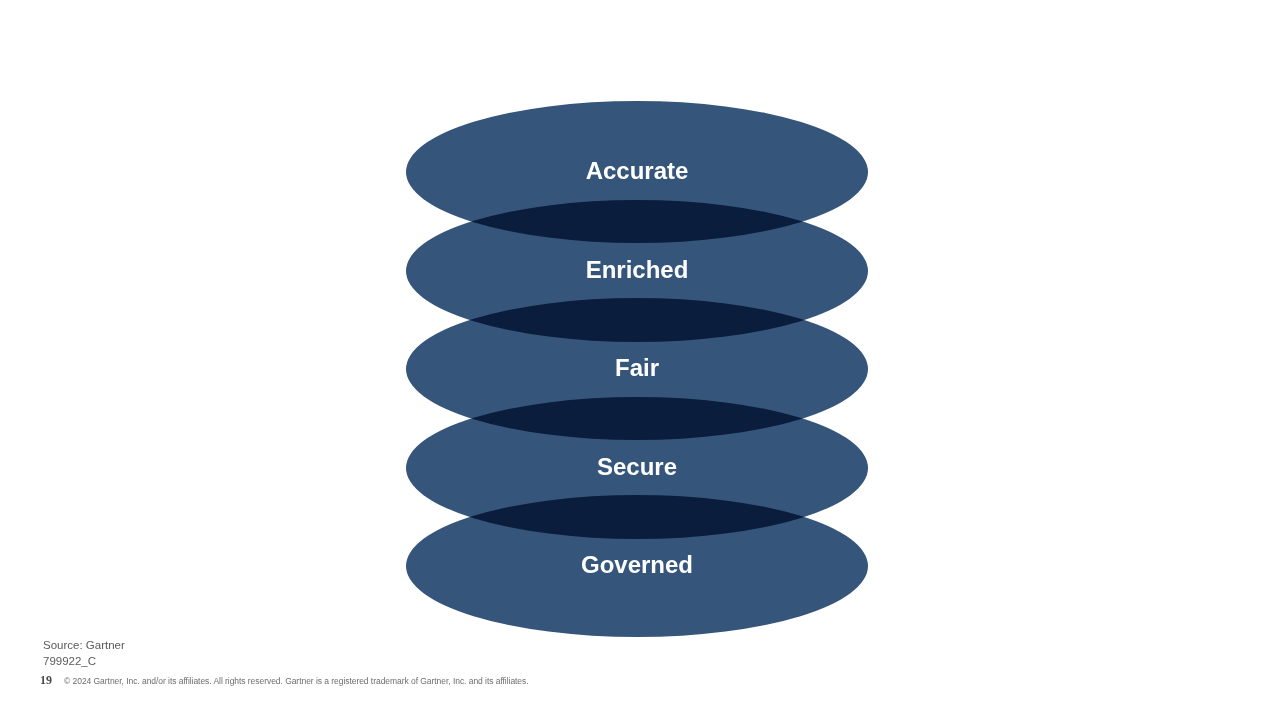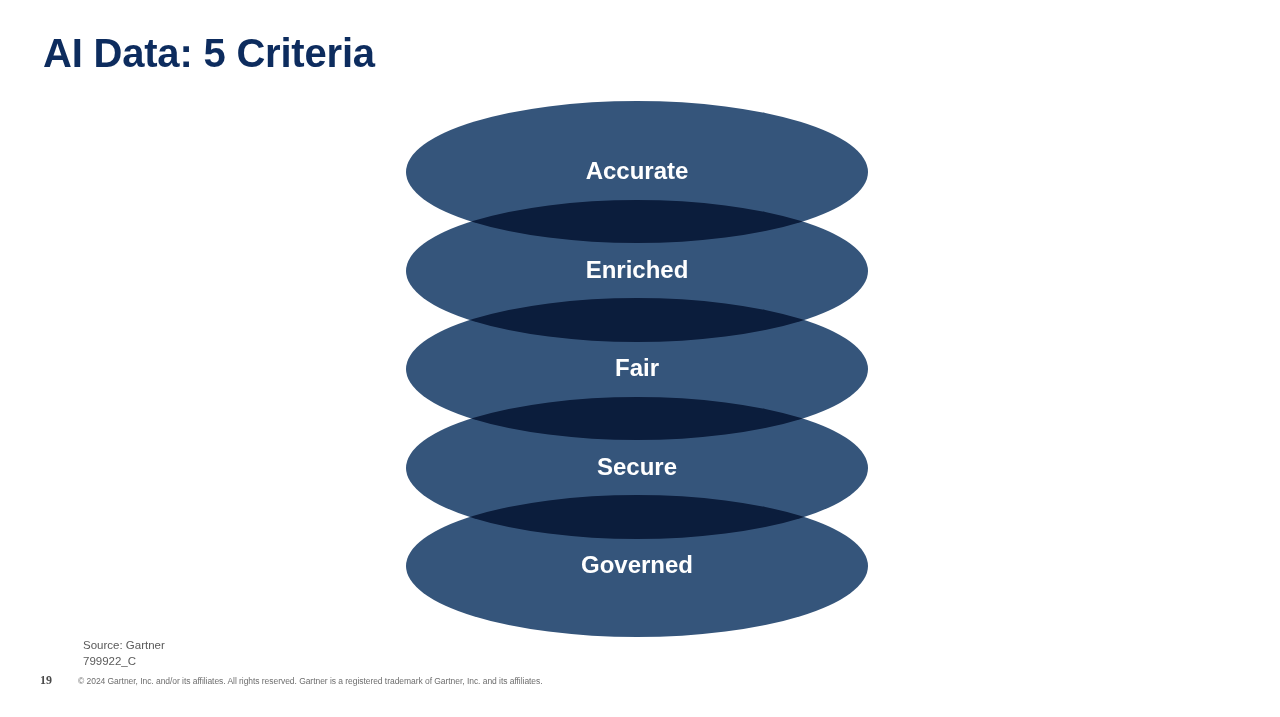--- a/index.html
+++ b/index.html
@@ -63,42 +63,40 @@
     position: absolute;
     left: 43px;
     top: 638px;
     font-size: 11.5px;
     color: #5a5a5a;
     line-height: 1.35;
   }
   #source-line, #doc-code {
     display: block;
     white-space: nowrap;
-    margin-left: 40px;
   }
   #footer-row {
     position: absolute;
     left: 40px;
     top: 673px;
     display: flex;
     align-items: baseline;
     gap: 12px;
   }
   #page-number {
     font-size: 12px;
     font-weight: bold;
     color: #4a4a4a;
     font-family: Liberation Serif, serif;
   }
   #copyright-text {
     font-size: 8.5px;
     color: #6e6e6e;
     white-space: nowrap;
     letter-spacing: -0.05px;
-    margin-left: 14px;
   }
 
   
   #gartner-logo {
     position: absolute;
     right: 50px;
     top: 648px;
     display: flex;
     align-items: flex-end;
   }
@@ -115,21 +113,20 @@
     color: #0d2c5e;
     margin-left: 1px;
     margin-bottom: 3px;
   }
 </style>
 </head>
 <body>
 
 <div id="slide">
 
-  <div id="slide-title">AI Data: 5 Criteria</div>
 
   <div id="stack-diagram">
     <svg id="stack-svg" viewBox="0 0 490 555" xmlns="http://www.w3.org/2000/svg">
 
       <g>
         <ellipse class="ellipse-layer-shape" cx="242" cy="80" rx="231" ry="71" fill="#35557b"></ellipse>
       </g>
 
       <g>
         <ellipse class="ellipse-layer-shape" cx="242" cy="179" rx="231" ry="71" fill="#35557b"></ellipse>

